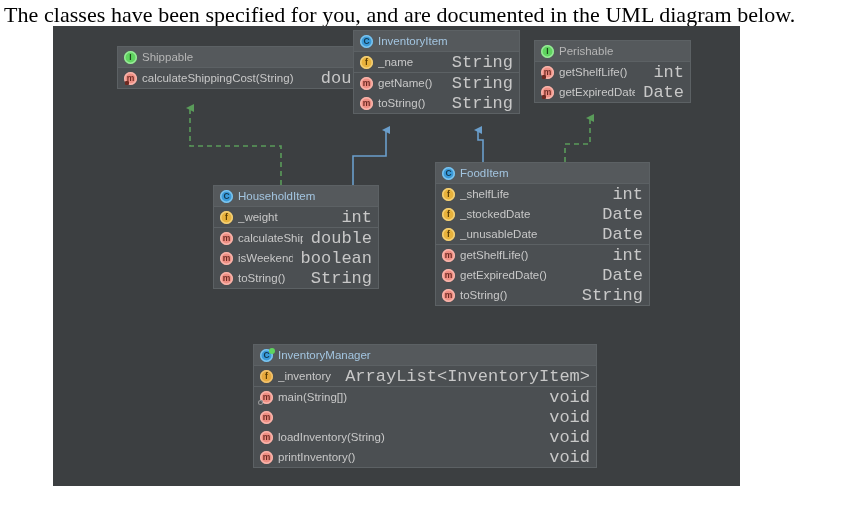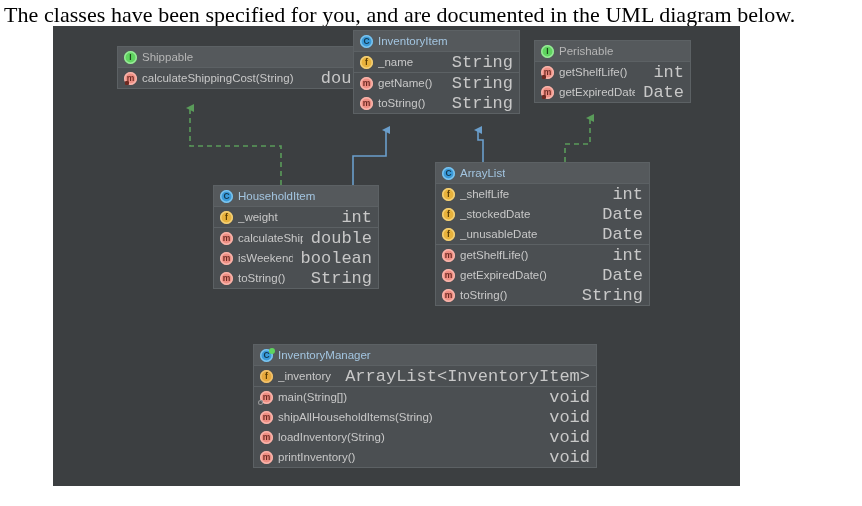--- a/index.html
+++ b/index.html
@@ -272,21 +272,21 @@
         <span class="ico ico-method">m</span>
         <span class="label">toString()</span>
         <span class="type">String</span>
       </div>
     </div>
   </div>
 
   <div class="uml-box" id="box-fooditem" style="left:382px; top:136px; width:215px;">
     <div class="uml-header">
       <span class="ico ico-class">C</span>
-      <span class="name">ArrayList</span>
+      <span class="name">FoodItem</span>
     </div>
     <div class="uml-section">
       <div class="uml-row">
         <span class="ico ico-field">f</span>
         <span class="label">_shelfLife</span>
         <span class="type">int</span>
       </div>
       <div class="uml-row">
         <span class="ico ico-field">f</span>
         <span class="label">_stockedDate</span>
@@ -330,21 +330,20 @@
       </div>
     </div>
     <div class="uml-section">
       <div class="uml-row">
         <span class="ico ico-method ico-main">m</span>
         <span class="label">main(String[])</span>
         <span class="type">void</span>
       </div>
       <div class="uml-row">
         <span class="ico ico-method">m</span>
-        <span class="label">shipAllHouseholdItems(String)</span>
         <span class="type">void</span>
       </div>
       <div class="uml-row">
         <span class="ico ico-method">m</span>
         <span class="label">loadInventory(String)</span>
         <span class="type">void</span>
       </div>
       <div class="uml-row">
         <span class="ico ico-method">m</span>
         <span class="label">printInventory()</span>

